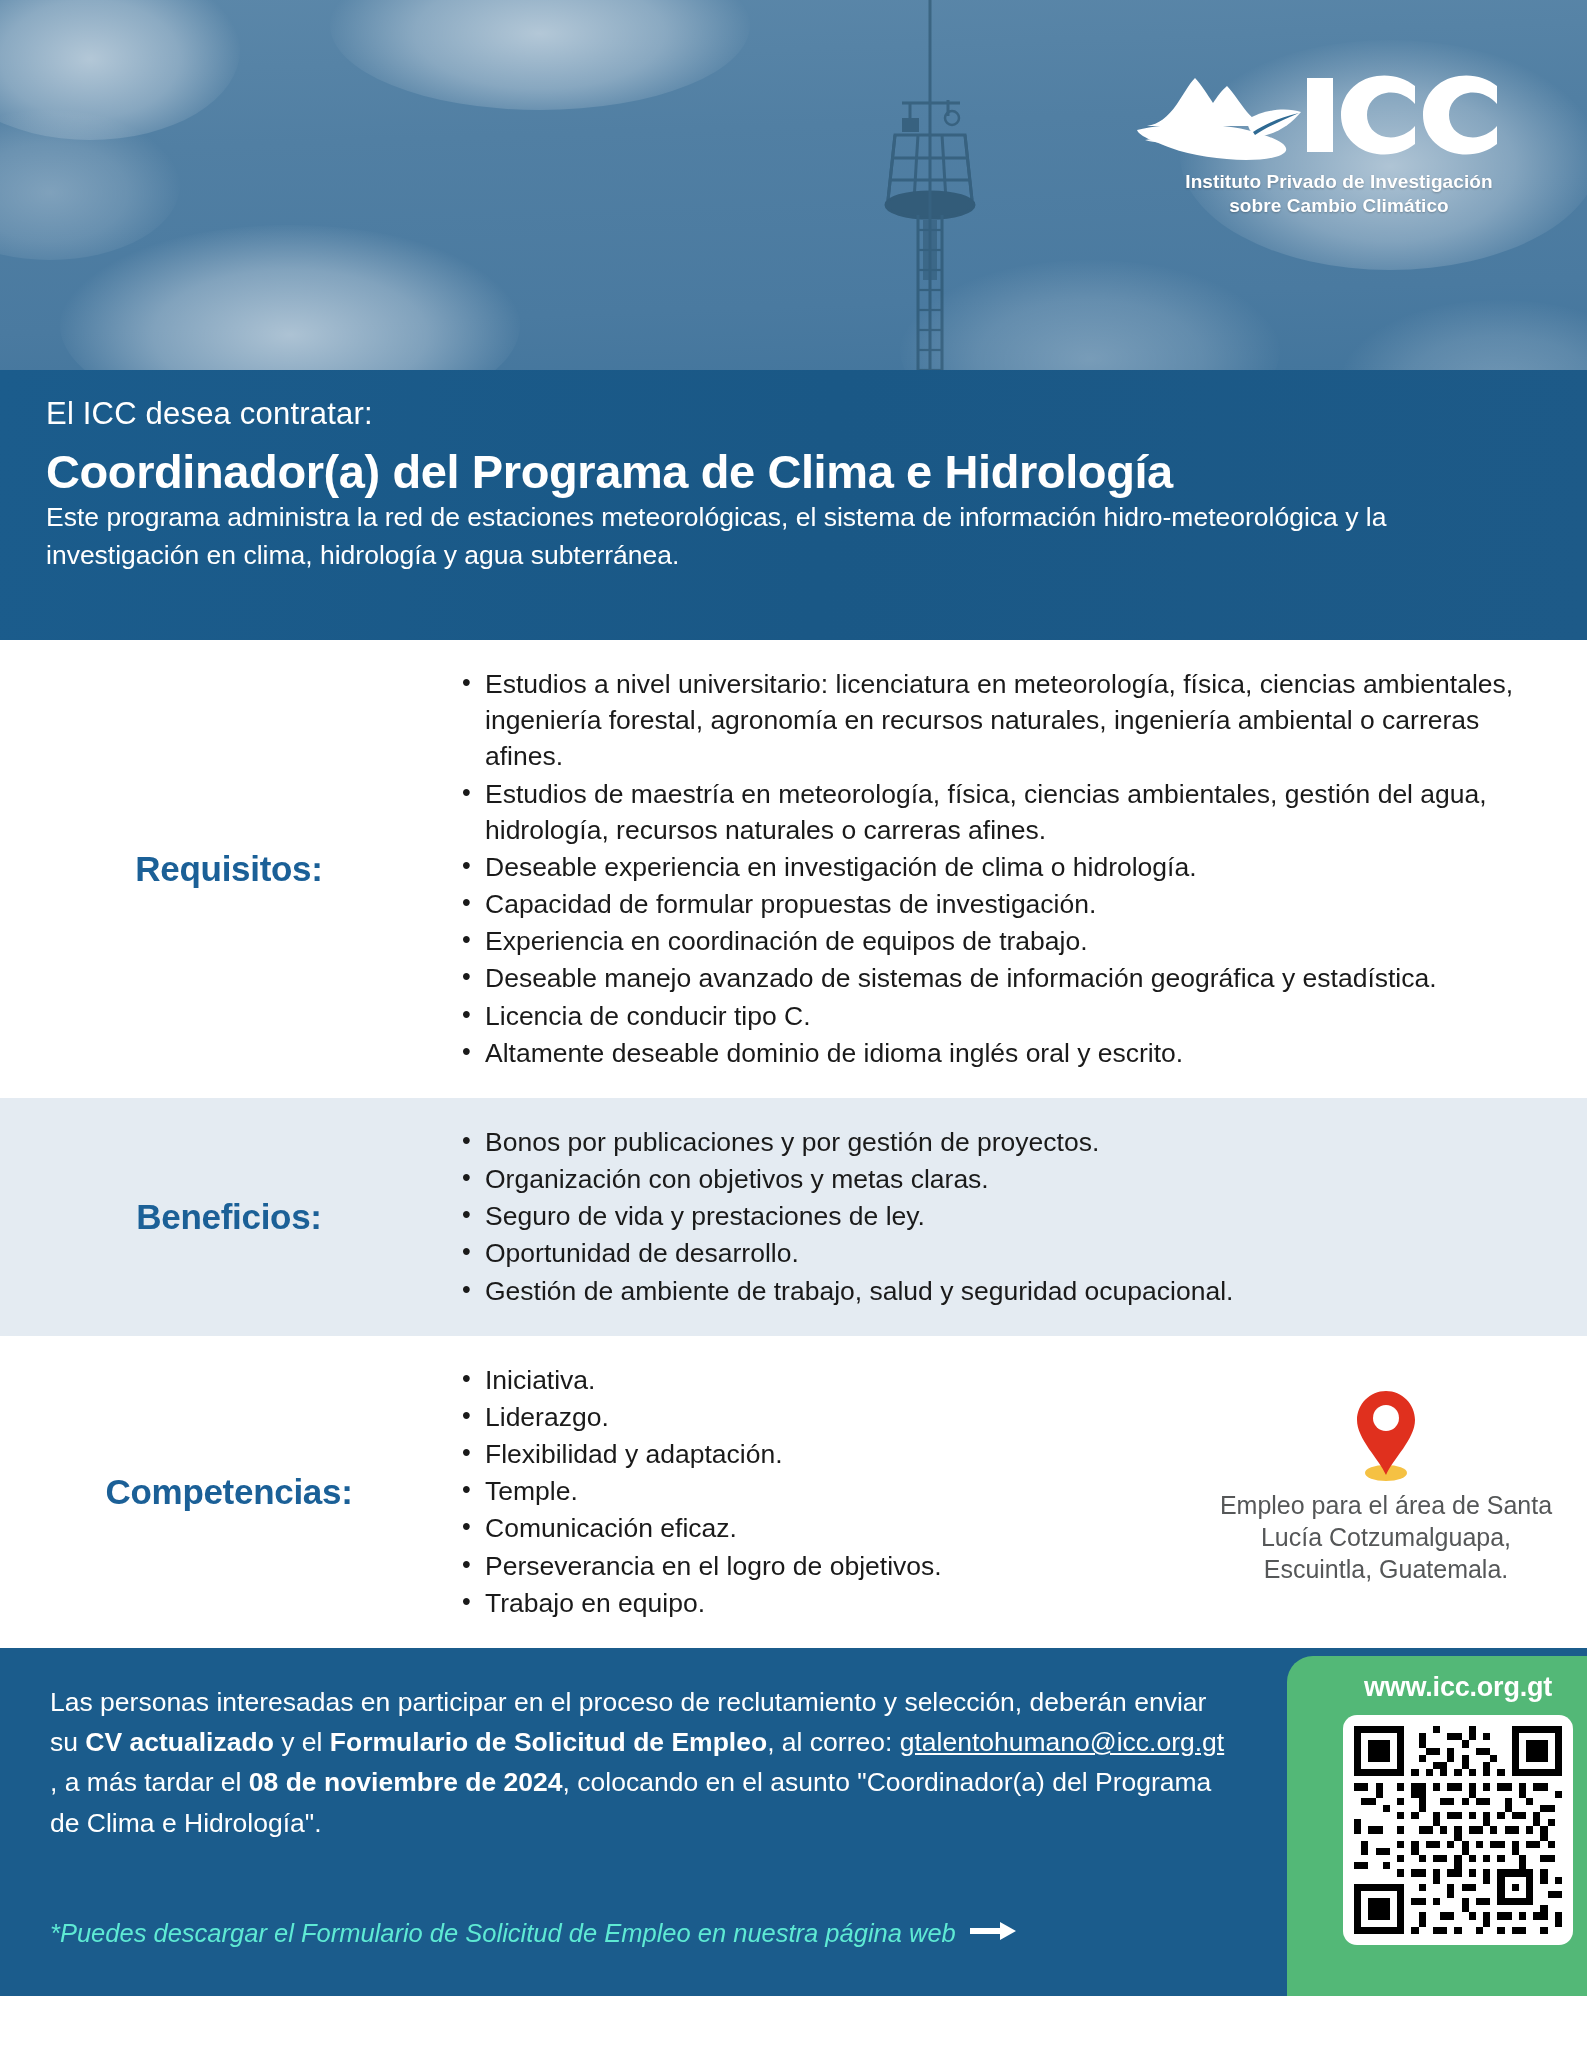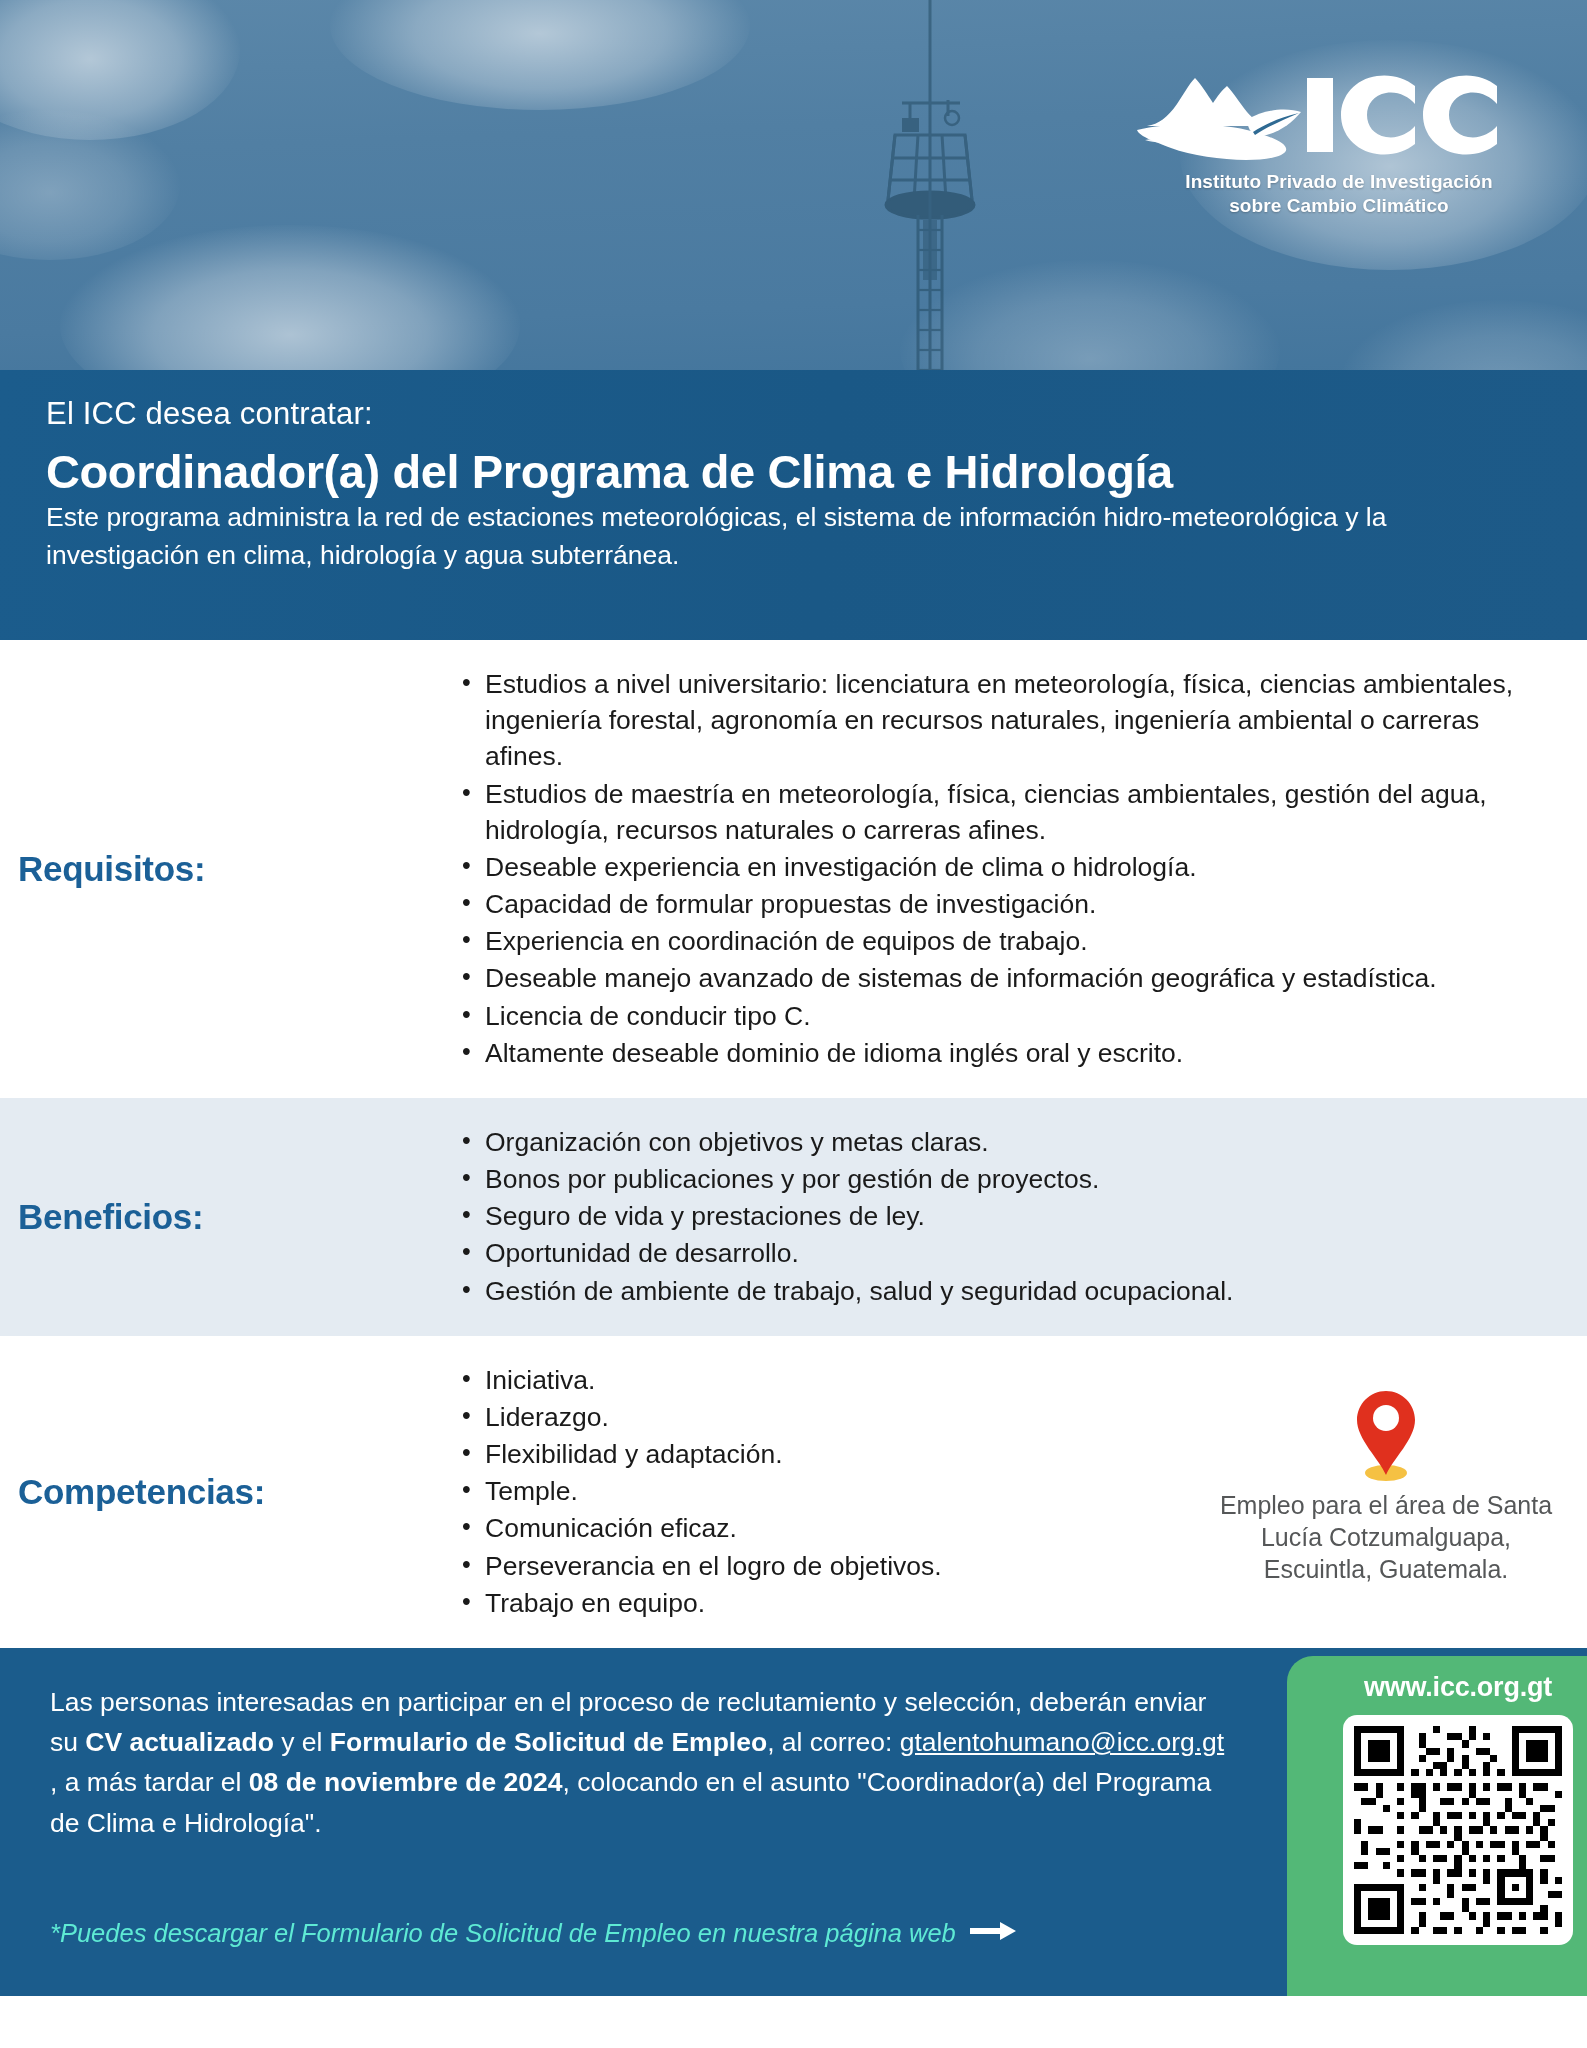--- a/index.html
+++ b/index.html
@@ -101,21 +101,21 @@
   
   .section {
     display: flex;
     align-items: center;
     width: 1587px;
     padding: 26px 34px 26px 18px;
   }
   .section.alt { background: #e4ebf2; }
   .section-label {
     flex: 0 0 440px;
-    text-align: left;
+    text-align: center;
     color: #1b6097;
     font-size: 35px;
     font-weight: bold;
     letter-spacing: -.3px;
     padding-right: 18px;
   }
   .section-body { flex: 1 1 auto; }
   .section-body ul { list-style: none; }
   .section-body li {
     position: relative;
@@ -315,22 +315,22 @@
         <li>Licencia de conducir tipo C.</li>
         <li>Altamente deseable dominio de idioma inglés oral y escrito.</li>
       </ul>
     </div>
   </div>
 
   <div class="section alt">
     <div class="section-label">Beneficios:</div>
     <div class="section-body">
       <ul>
+        <li>Bonos por publicaciones y por gestión de proyectos.</li>
         <li>Organización con objetivos y metas claras.</li>
-        <li>Bonos por publicaciones y por gestión de proyectos.</li>
         <li>Seguro de vida y prestaciones de ley.</li>
         <li>Oportunidad de desarrollo.</li>
         <li>Gestión de ambiente de trabajo, salud y seguridad ocupacional.</li>
       </ul>
     </div>
   </div>
 
   <div class="comp-wrap">
     <div class="comp-left">
       <div class="section-label">Competencias:</div>

